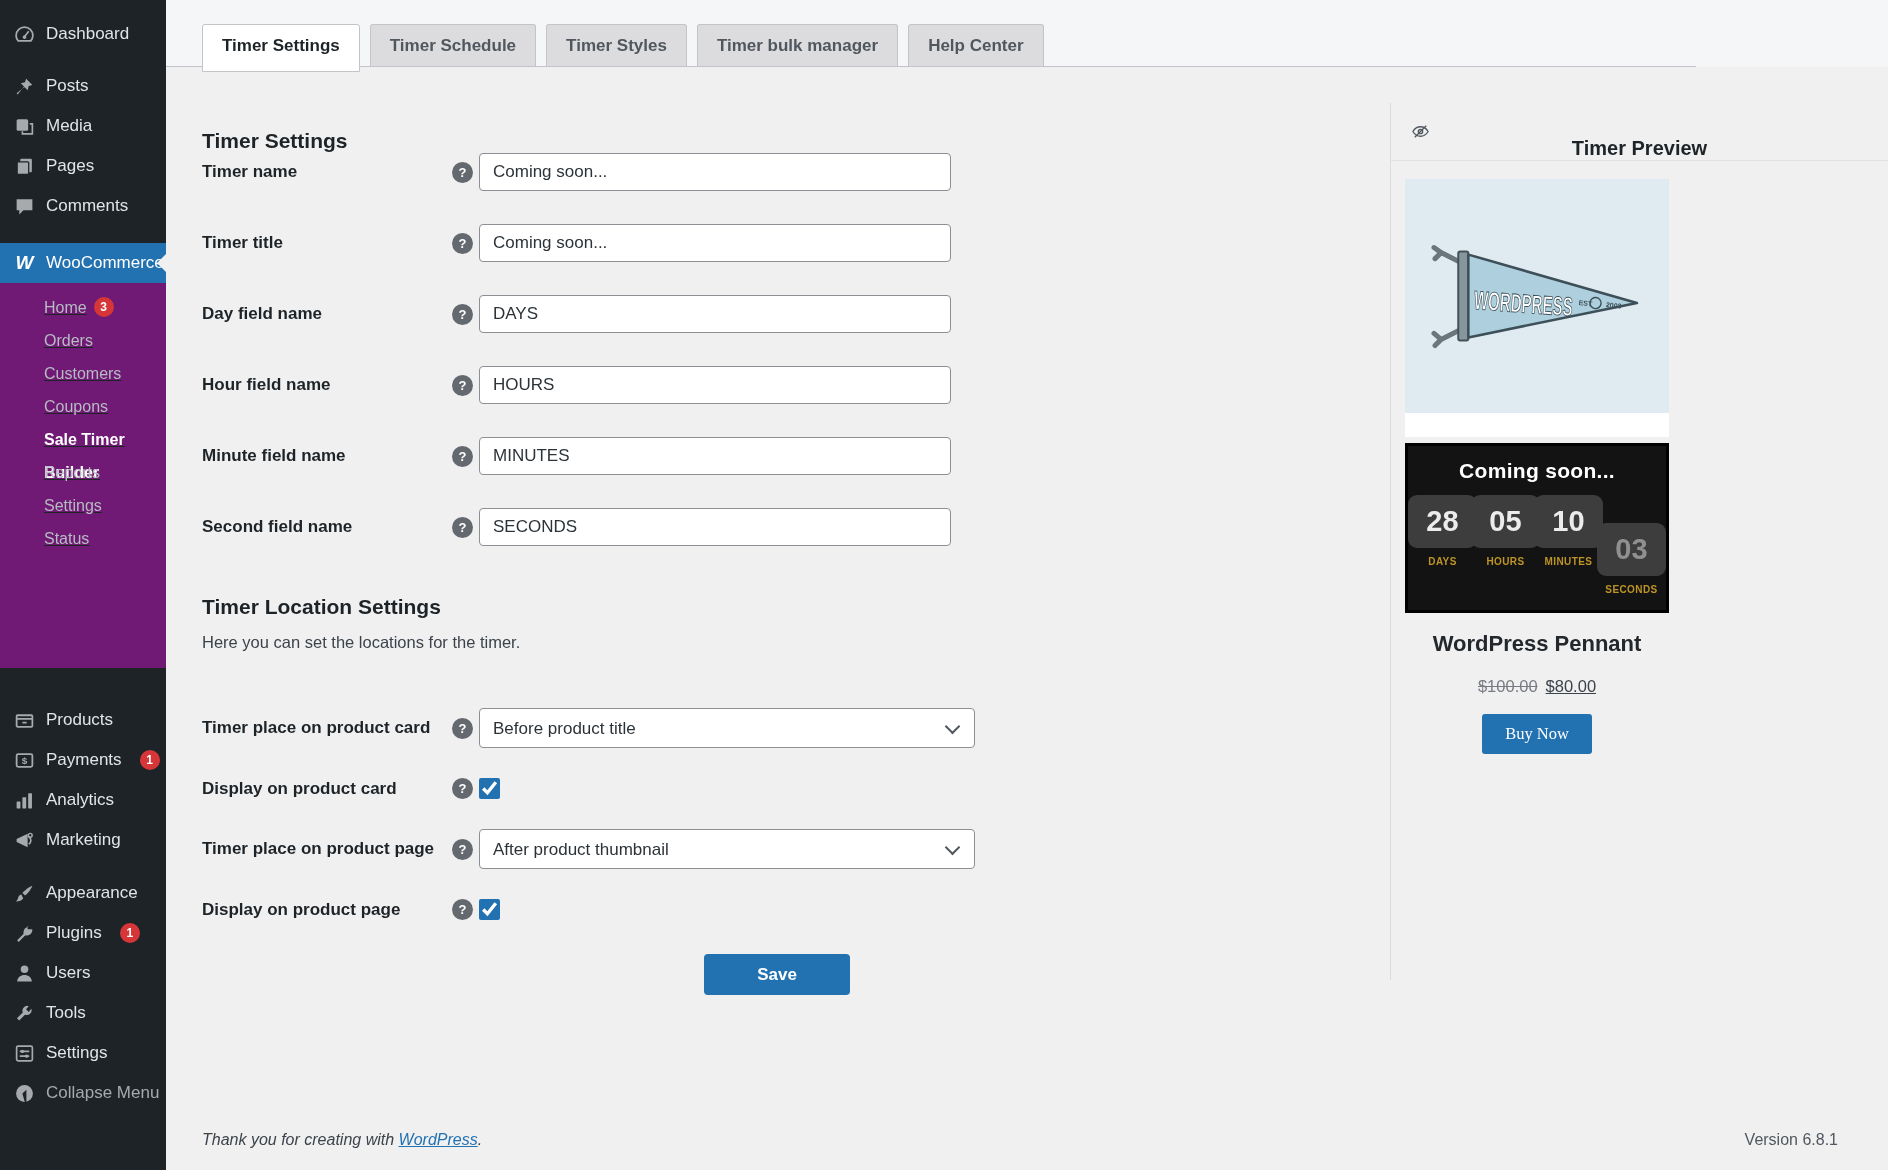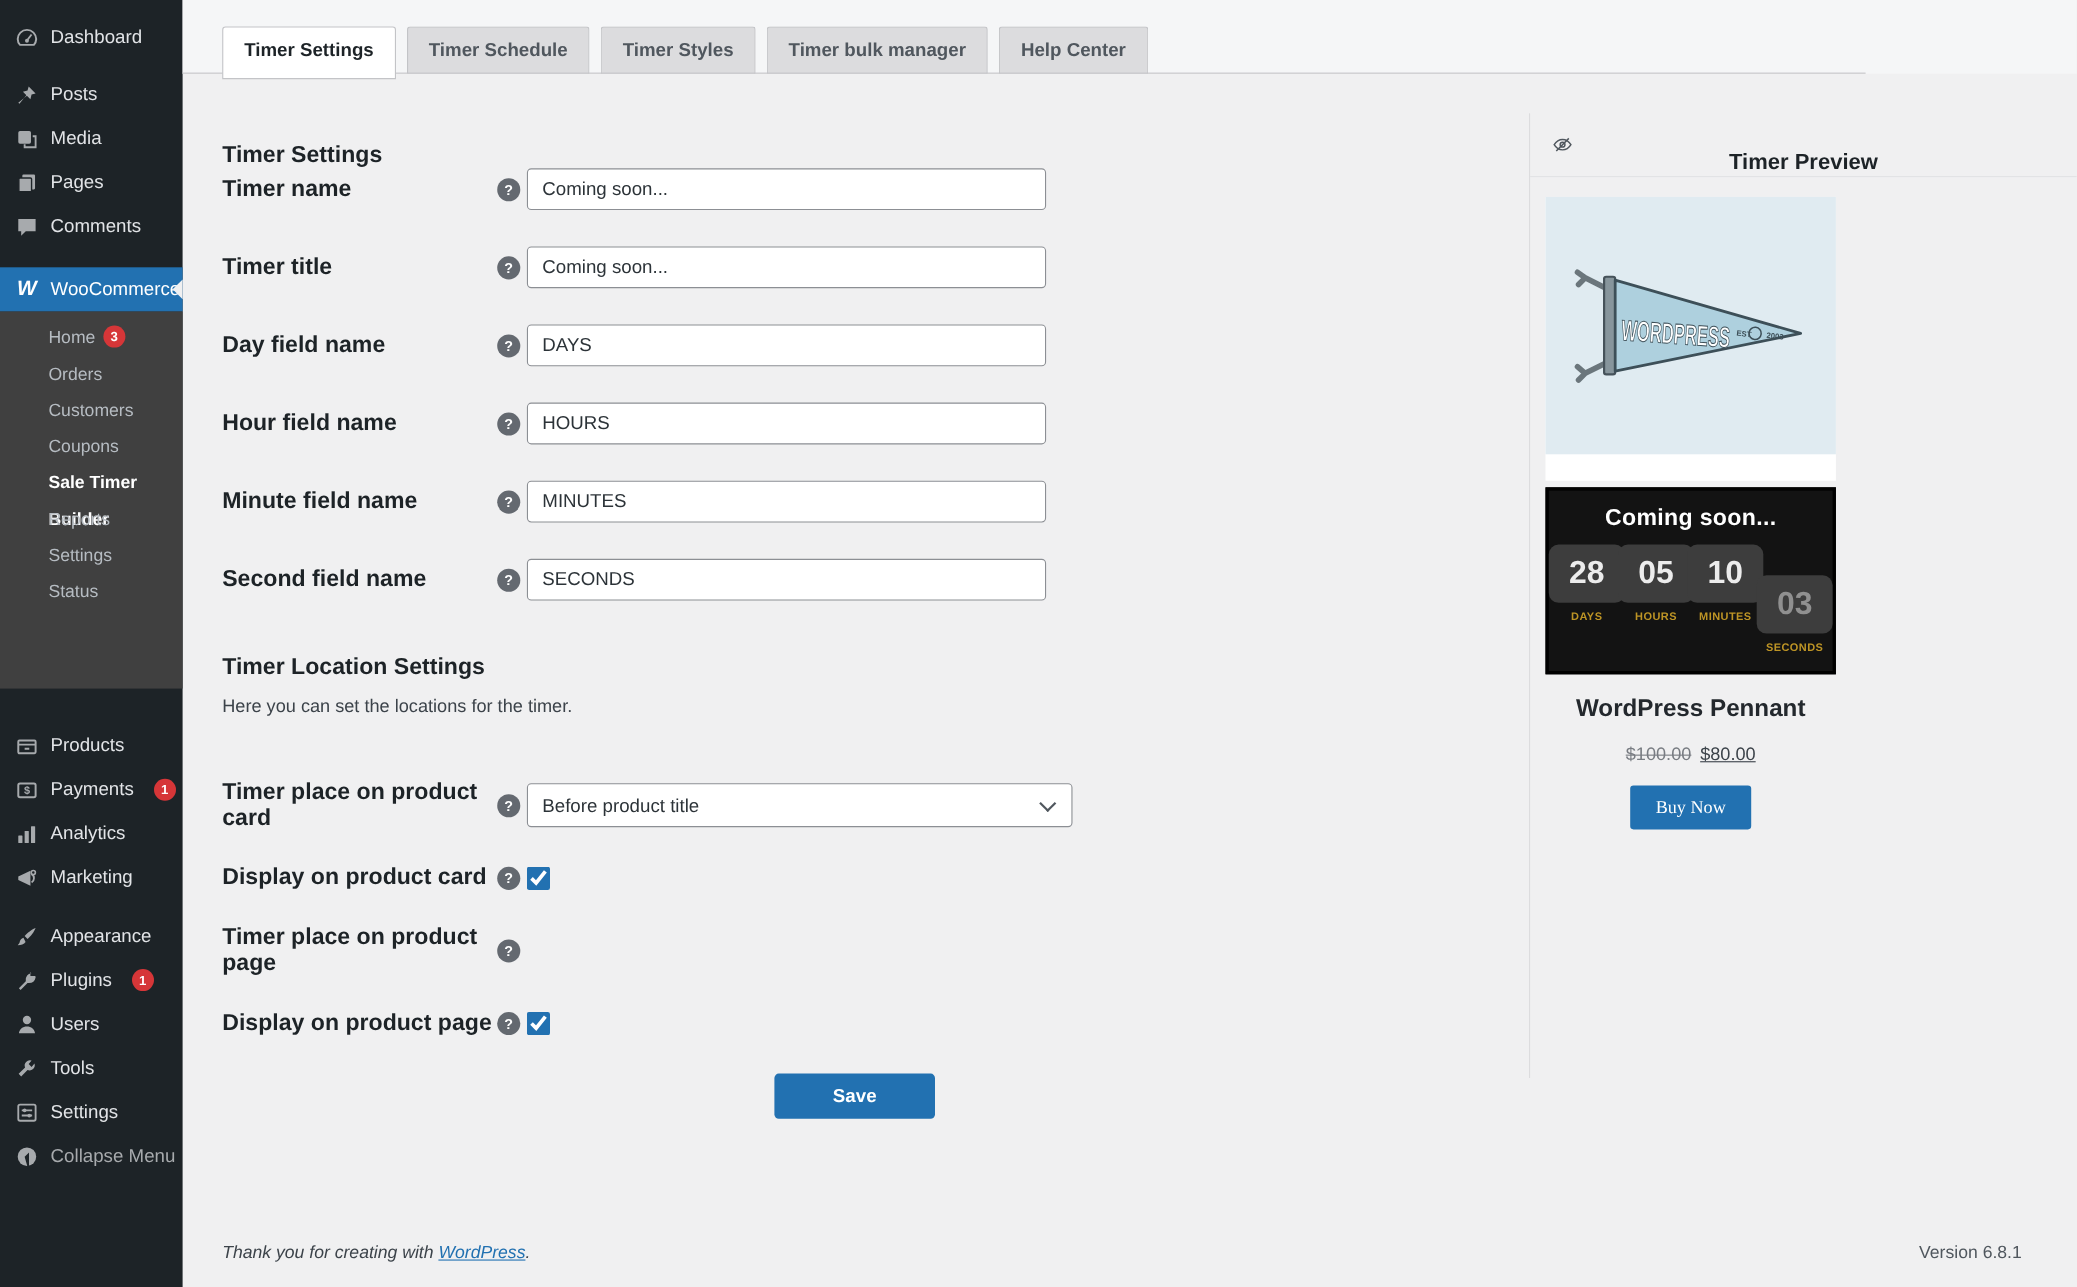--- a/index.html
+++ b/index.html
@@ -11,21 +11,21 @@
   .sidebar{width:166px;flex-shrink:0;background:#1d2327;display:flex;flex-direction:column;}
   .mi{height:40px;display:flex;align-items:center;gap:11px;padding-left:14px;
       font-size:17px;color:#e2e4e7;cursor:pointer;flex-shrink:0;}
   .mi svg{width:21px;height:21px;flex-shrink:0;}
   .mi.first{margin-top:14px;}
   .mi.gap-posts{margin-top:12px;}
   .woo{background:#2271b1;color:#fff;position:relative;margin-top:17px;font-weight:400;}
   .woo::after{content:"";position:absolute;right:0;top:50%;transform:translateY(-50%);
       border:9px solid transparent;border-right-color:#f0f0f1;}
   .woo-logo{width:21px;text-align:center;font-style:italic;font-weight:800;font-size:19px;color:#fff;}
-  .submenu{background:#404040;padding:8px 0 71px;}
+  .submenu{background:#701a75;padding:8px 0 113px;text-decoration:underline;}
   .smi{height:33px;line-height:33px;padding-left:44px;font-size:16px;color:#b6bcc2;cursor:pointer;}
   .smi.current{color:#fff;font-weight:bold;}
   .badge{display:inline-block;min-width:20px;height:20px;line-height:20px;border-radius:10px;
       background:#d63638;color:#fff;font-size:12px;font-weight:bold;text-align:center;
       margin-left:7px;padding:0 2px;box-sizing:border-box;vertical-align:2px;}
   .mi .badge{vertical-align:baseline;}
   .mid-first{margin-top:32px;}
   .lower-first{margin-top:13px;}
   .collapse{color:#a7aaad;}
 
@@ -43,21 +43,21 @@
   .content-row{flex:1;display:flex;min-height:0;}
 
   
   .form-area{flex:1;padding:62px 0 0 36px;box-sizing:border-box;}
   h2.section{font-size:21px;font-weight:700;color:#1d2327;margin:0;}
   h2.section2{margin-top:49px;}
   p.desc{font-size:16.5px;color:#3c434a;margin:14px 0 24px;}
   p.desc2{margin-bottom:56px;}
   .frow{display:flex;align-items:center;margin-bottom:33px;}
   .frow.loc{margin-bottom:30px;}
-  .flabel{width:250px;font-size:21px;font-weight:600;color:#1d2327;flex-shrink:0;}
+  .flabel{width:250px;font-size:17px;font-weight:600;color:#1d2327;flex-shrink:0;}
   .help{width:21px;height:21px;border-radius:50%;background:#646970;color:#fff;font-size:13px;
       font-weight:700;display:flex;align-items:center;justify-content:center;margin-right:6px;
       cursor:pointer;flex-shrink:0;}
   input.txt{width:472px;height:38px;box-sizing:border-box;border:1px solid #8c8f94;border-radius:4px;
       padding:0 13px;font-size:17px;color:#2c3338;background:#fff;font-family:inherit;}
   .select-wrap{position:relative;width:496px;}
   select.sel{appearance:none;-webkit-appearance:none;width:100%;height:40px;box-sizing:border-box;
       border:1px solid #8c8f94;border-radius:4px;padding:0 13px;font-size:17px;color:#2c3338;
       background:#fff;font-family:inherit;cursor:pointer;}
   .select-wrap::after{content:"";position:absolute;right:17px;top:13px;width:9px;height:9px;
@@ -293,20 +293,25 @@
           </div>
         </div>
         <div class="frow loc">
           <div class="flabel">Display on product card</div>
           <span class="help">?</span>
           <input class="cbx" type="checkbox" checked="true" style="">
         </div>
         <div class="frow loc">
           <div class="flabel">Timer place on product page</div>
           <span class="help">?</span>
+          <div class="select-wrap">
+            <select class="sel">
+              <option>After product thumbnail</option>
+            </select>
+          </div>
         </div>
         <div class="frow loc">
           <div class="flabel">Display on product page</div>
           <span class="help">?</span>
           <input class="cbx" type="checkbox" checked="true" style="">
         </div>
 
         <div class="save-row">
           <button class="save-btn">Save</button>
         </div>

